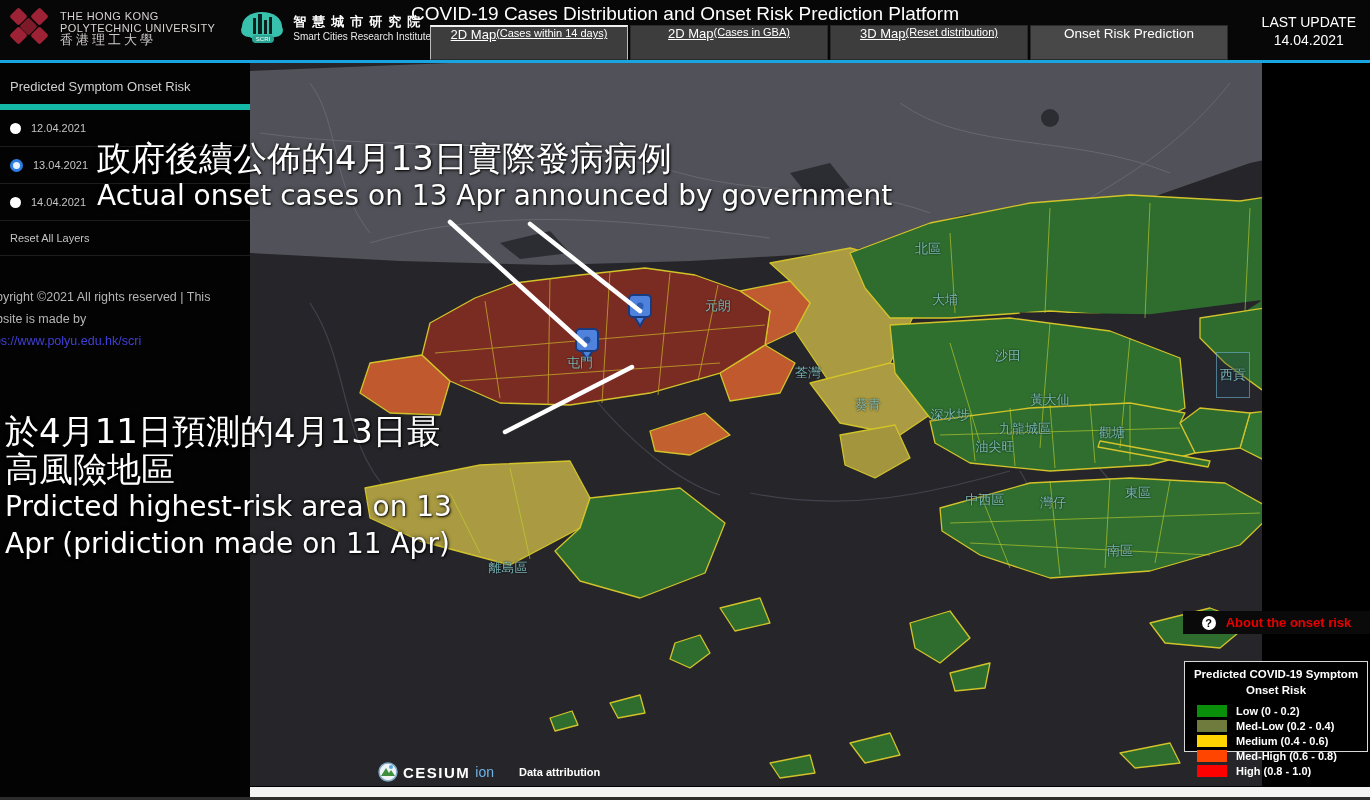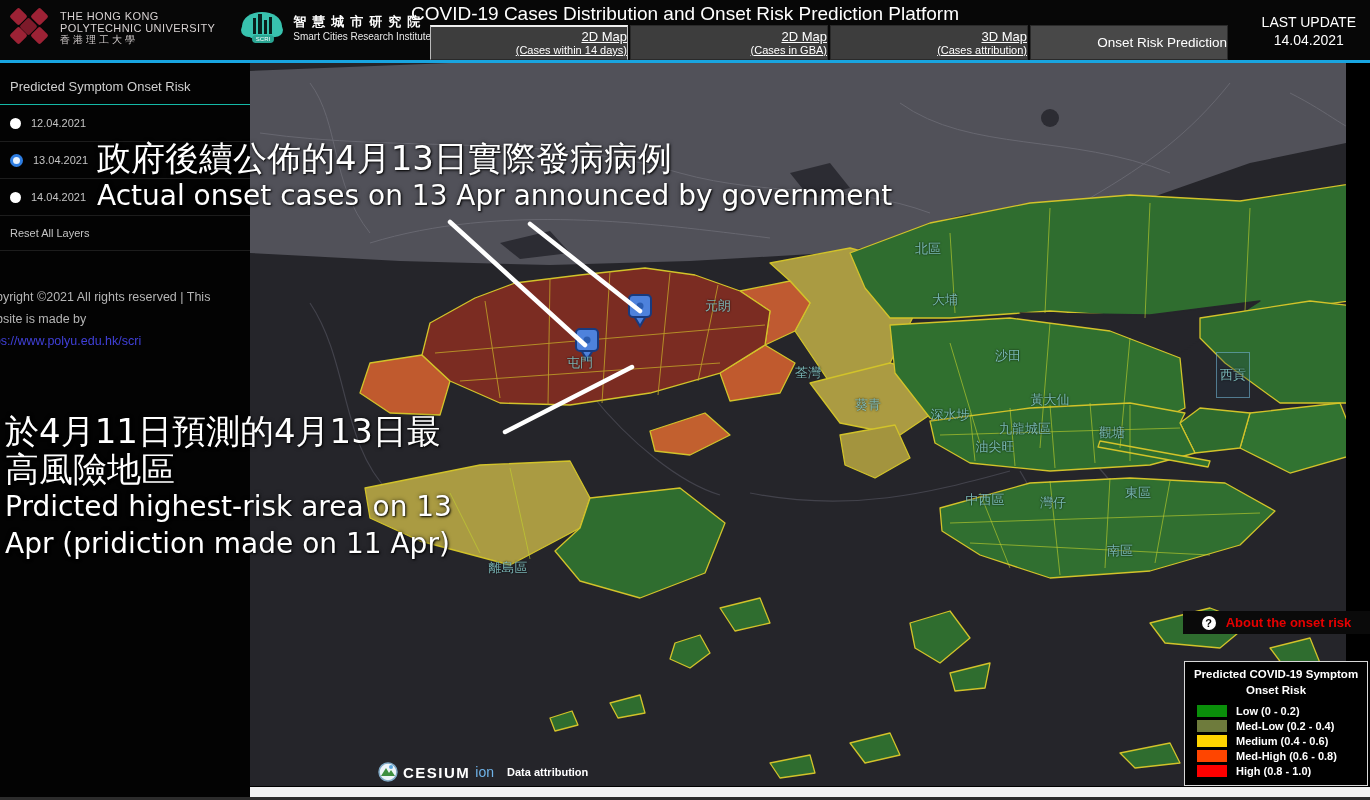--- a/index.html
+++ b/index.html
@@ -6,81 +6,81 @@
   #stage{position:relative;width:1370px;height:800px;background:#000;overflow:hidden;
          font-family:"Liberation Sans",sans-serif;}
 
   
   .header{position:absolute;left:0;top:0;width:1370px;height:60px;background:#070707;z-index:30;}
   .accent-line{position:absolute;left:0;top:60px;width:1370px;height:3px;background:#18a5e1;z-index:31;}
   .page-title{position:absolute;left:50%;top:3px;transform:translateX(-50%);
               color:#fff;font-size:19px;white-space:nowrap;z-index:32;}
   .logo-wrap{position:absolute;left:8px;top:6px;display:flex;align-items:flex-end;gap:10px;z-index:32;}
   .uni-text{color:#d8d2d2;font-size:11px;line-height:12px;letter-spacing:.4px;}
-  .uni-text .zh{font-size:10px;color:#cfc9c9;letter-spacing:3px;}
+  .uni-text .zh{font-size:13px;color:#cfc9c9;letter-spacing:3px;}
   .scri-wrap{display:flex;align-items:center;gap:8px;margin-left:14px;}
   .scri-text .zh{color:#fff;font-size:13px;font-weight:bold;letter-spacing:6px;}
   .scri-text .en{color:#e8e8e8;font-size:10px;}
   .last-update{position:absolute;right:14px;top:13px;color:#fff;font-size:14px;
                text-align:center;line-height:18px;z-index:32;}
 
   .tabs{position:absolute;left:430px;top:25px;display:flex;gap:2px;z-index:33;}
   .tab{width:198px;height:35px;background:#3d3d3d;color:#fff;text-align:right;
-       display:flex;flex-direction:column;justify-content:center;cursor:pointer;
+       display:flex;flex-direction:row;justify-content:center;cursor:pointer;
        border:1px solid #2a2a2a;box-sizing:border-box;}
   .tab .tab-label{font-size:13px;text-decoration:underline;line-height:15px;}
   .tab .tab-sub{font-size:11px;text-decoration:underline;line-height:13px;}
   .tab.first{border-top:2px solid #efefef;border-left:1px solid #bbb;border-right:1px solid #bbb;}
   .tab.active{background:#484848;}
   .tab.active .tab-label{text-decoration:none;font-size:13.5px;}
   .tab-sub:empty{display:none;}
 
   
   .sidebar{position:absolute;left:0;top:63px;width:250px;height:734px;background:#030303;z-index:20;}
   .side-section-title{padding:16px 10px 10px 10px;color:#cfcfcf;font-size:13px;
-                      border-bottom:1px solid #14b8a6;}
+                      border-bottom:6px solid #14b8a6;}
   .side-row{display:flex;align-items:center;gap:10px;height:36px;padding-left:10px;
             color:#c4c4c4;font-size:11px;border-bottom:1px solid #1d1d1d;cursor:pointer;}
   .radio{width:11px;height:11px;border-radius:50%;background:#fff;box-sizing:content-box;}
   .radio.selected{width:7px;height:7px;border:3px solid #2d7de2;background:#e8f2ff;}
   .reset-row{height:34px;}
   .copyright{position:absolute;left:-20px;top:223px;width:270px;color:#b5b5b5;
              font-size:12.5px;line-height:22px;}
   .copyright a{color:#4040d8;text-decoration:none;cursor:pointer;}
 
   
-  .map-area{position:absolute;left:250px;top:63px;width:1096px;height:723px;
+  .map-area{position:absolute;left:250px;top:63px;width:1012px;height:723px;
             background:#25252a;z-index:5;overflow:hidden;}
   .district-label{position:absolute;color:rgba(142,212,212,.82);font-size:13px;
                   white-space:nowrap;text-shadow:0 0 2px #000;z-index:8;transform:translate(-50%,-50%);}
   .district-label.boxed{border:1px solid rgba(120,190,220,.55);padding:13px 3px;background:rgba(30,60,80,.25);}
 
   
   .ann{position:absolute;color:#fff;z-index:26;text-shadow:1px 1px 2px rgba(0,0,0,.9),0 0 4px rgba(0,0,0,.6);
        white-space:nowrap;}
   .ann .zh{font-size:34px;line-height:38px;font-family:"DejaVu Sans","Liberation Sans",sans-serif;}
   .ann .en{font-size:28px;line-height:37px;font-family:"DejaVu Sans","Liberation Sans",sans-serif;}
   #ann1{left:97px;top:139px;}
   #ann2{left:5px;top:412px;}
 
   .ann-lines{position:absolute;left:0;top:0;width:1370px;height:800px;z-index:25;pointer-events:none;}
 
   
   .attribution{position:absolute;left:378px;top:762px;display:flex;align-items:center;gap:5px;z-index:27;cursor:pointer;}
   .attribution .brand{color:#fff;font-size:15px;font-weight:bold;letter-spacing:1.5px;}
   .attribution .product{color:#6fb3e8;font-size:14px;}
-  .attribution .attr-text{color:#fff;font-size:11px;margin-left:8px;font-weight:bold;}
+  .attribution .attr-text{color:#fff;font-size:11px;margin-left:20px;font-weight:bold;}
 
   
   .about-bar{position:absolute;left:1183px;top:611px;width:187px;height:23px;background:#0a0a0a;
              display:flex;align-items:center;justify-content:center;gap:10px;z-index:28;cursor:pointer;}
   .about-icon{width:14px;height:14px;border-radius:50%;background:#fff;color:#000;font-size:11px;
               font-weight:bold;display:flex;align-items:center;justify-content:center;}
   .about-label{color:#e60000;font-size:13px;font-weight:bold;}
-  .legend{position:absolute;left:1184px;top:661px;width:184px;height:125px;background:#000;
+  .legend{position:absolute;left:1184px;top:661px;width:184px;height:91px;background:#000;
           border:1px solid #d8d8d8;z-index:28;padding:4px 0 0 0;box-sizing:border-box;}
   .legend-title{color:#fff;font-size:11.5px;font-weight:bold;text-align:center;line-height:16px;}
   .legend-rows{margin-top:5px;}
   .legend-row{display:flex;align-items:center;height:15px;padding-left:12px;}
   .swatch{width:30px;height:12px;margin-right:9px;}
   .legend-label{color:#fff;font-size:11px;font-weight:bold;}
 
   
   .bottom-scroll{position:absolute;left:250px;top:787px;width:1120px;height:10px;background:#f2f2f2;z-index:29;}
   .bottom-bar{position:absolute;left:0;top:797px;width:1370px;height:3px;background:#2c2c2c;z-index:29;}
@@ -137,21 +137,21 @@
     <div class="tab first">
       <span class="tab-label">2D Map</span>
       <span class="tab-sub">(Cases within 14 days)</span>
     </div>
     <div class="tab">
       <span class="tab-label">2D Map</span>
       <span class="tab-sub">(Cases in GBA)</span>
     </div>
     <div class="tab">
       <span class="tab-label">3D Map</span>
-      <span class="tab-sub">(Cases attribution)</span>
+      <span class="tab-sub">(Reset distribution)</span>
     </div>
     <div class="tab active">
       <span class="tab-label">Onset Risk Prediction</span>
 
     </div>
   </div>
   <div class="accent-line"></div>
 
   <div class="map-area">
     <svg width="1120" height="723" viewBox="0 0 1120 723">

